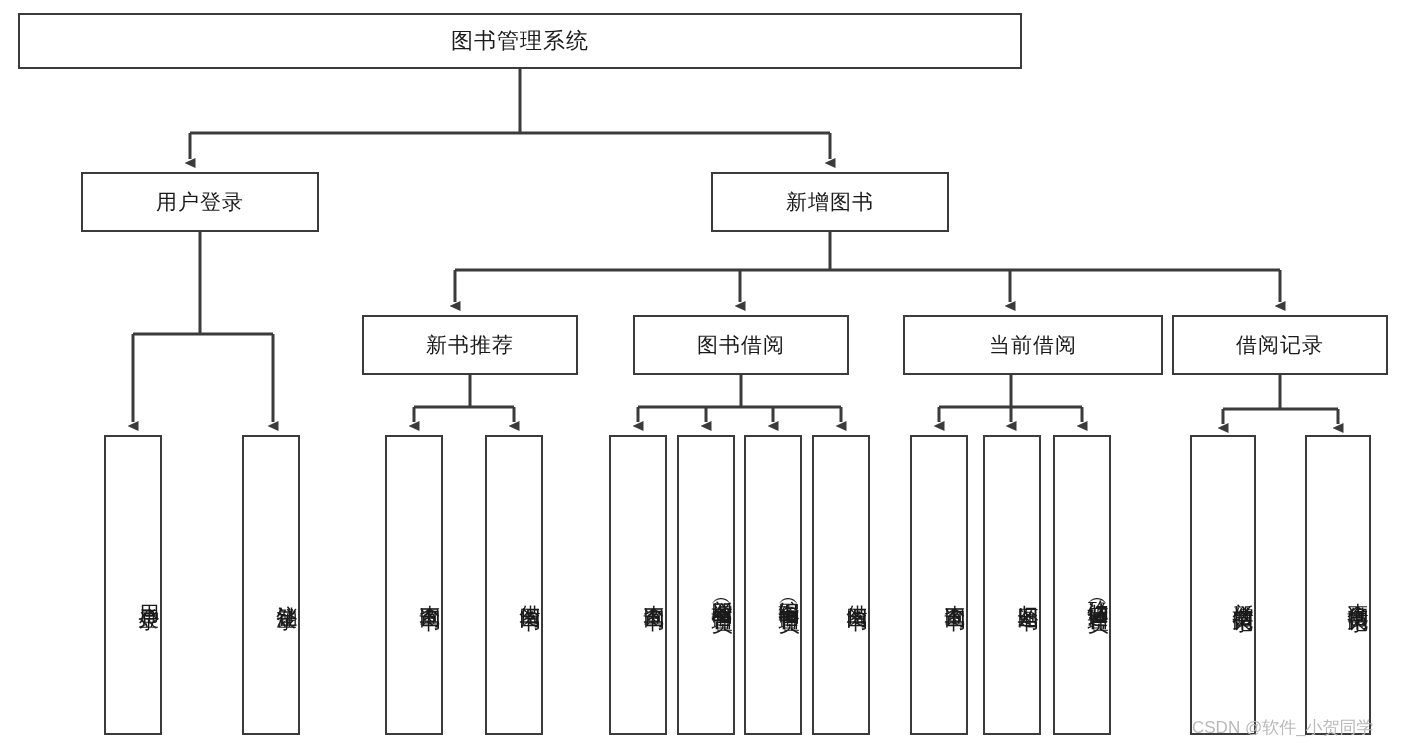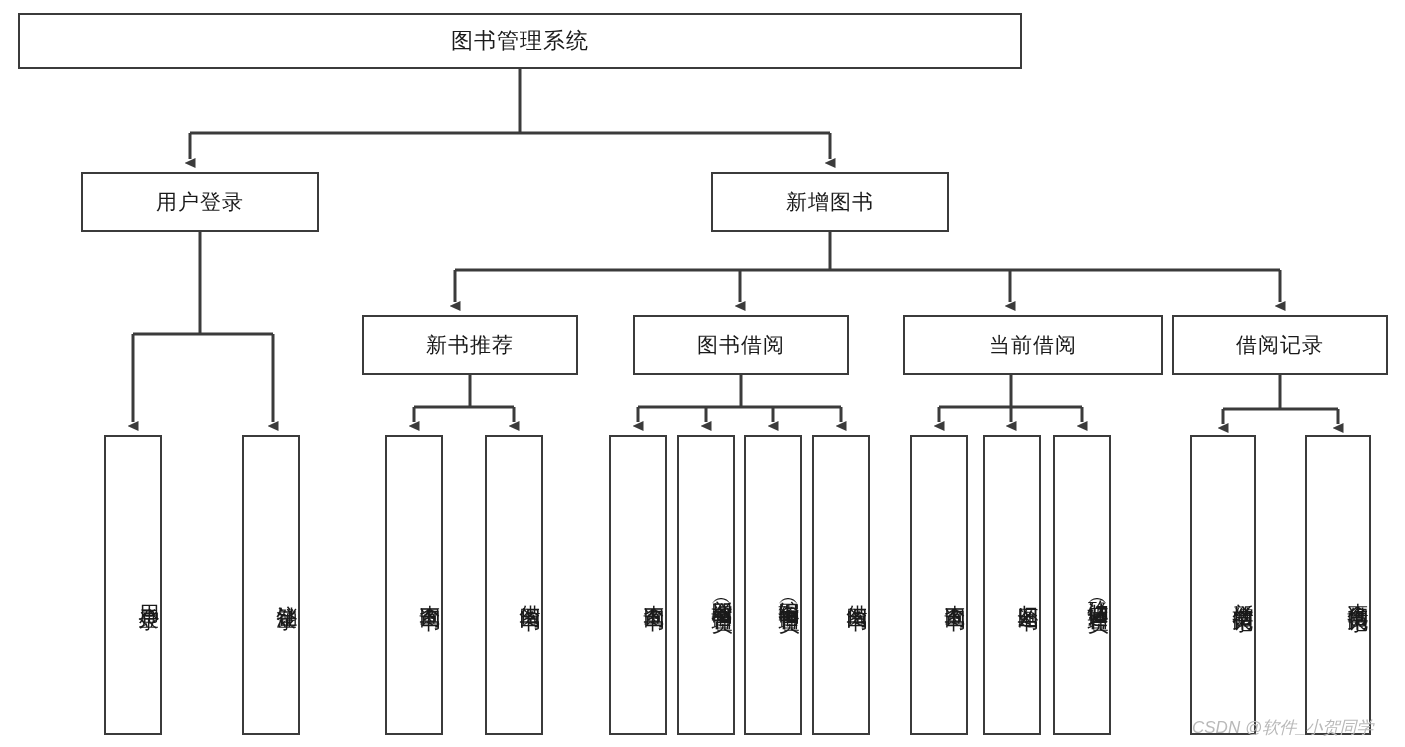--- a/index.html
+++ b/index.html
@@ -59,21 +59,20 @@
     font-size: 22px;
   }
   #watermark {
     position: absolute;
     left: 1192px;
     top: 716px;
     font-size: 17px;
     color: #b9b9b9;
     white-space: nowrap;
     z-index: 5;
-    font-style: italic;
   }
 </style>
 </head>
 <body>
 
 <div id="canvas">
 
   <svg id="wires" viewBox="0 0 1405 747" xmlns="http://www.w3.org/2000/svg">
     <defs>
       <marker id="arrow" markerWidth="10" markerHeight="11" refX="1" refY="5.5" orient="auto" markerUnits="userSpaceOnUse">

